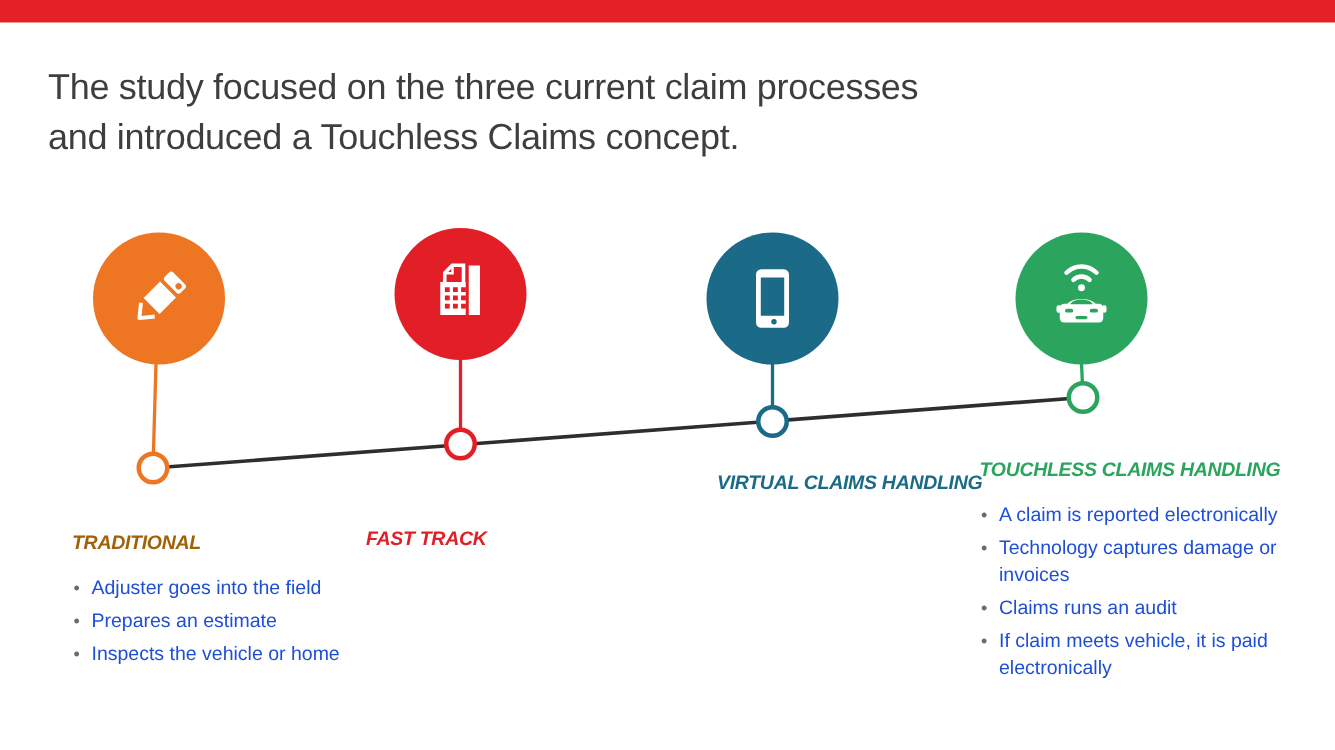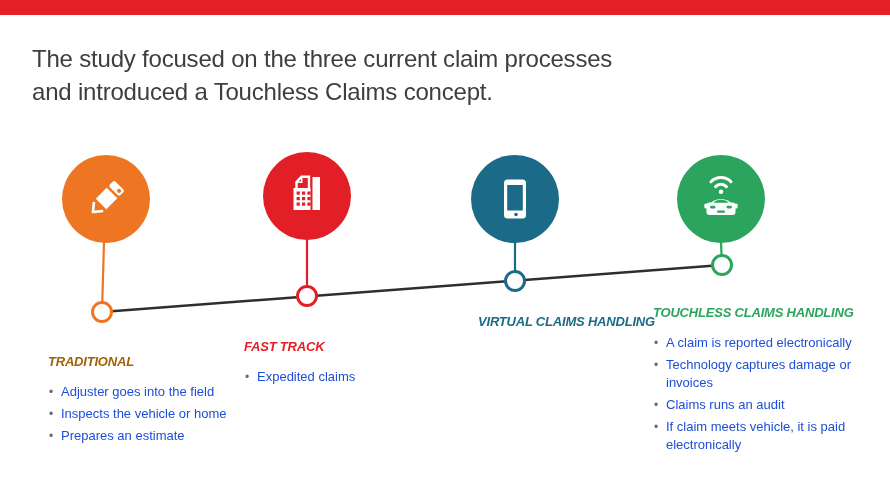--- a/index.html
+++ b/index.html
@@ -111,29 +111,28 @@
       <rect x="13" y="30.8" width="5.5" height="2.6" rx="1.3" fill="#2BA55D"></rect>
       <rect x="29.5" y="30.8" width="5.5" height="2.6" rx="1.3" fill="#2BA55D"></rect>
       <rect x="20" y="35.6" width="8" height="2.2" rx="1.1" fill="#2BA55D"></rect>
     </svg>
   </div>
 
   <div class="section" style="left:48px;top:351px;width:190px;">
     <h3 class="t-orange">TRADITIONAL</h3>
     <ul>
       <li>Adjuster goes into the field</li>
+      <li>Prepares an estimate</li>
       <li>Inspects the vehicle or home</li>
-      <li>Prepares an estimate</li>
     </ul>
   </div>
 
-  <div class="section" style="left:244px;top:336px;width:170px;">
+  <div class="section" style="left:244px;top:348px;width:170px;">
     <h3 class="t-red">FAST TRACK</h3>
     <ul>
-      <li>Expedited claims</li>
     </ul>
   </div>
 
   <div class="section" style="left:431px;top:311px;width:186px;margin-left:47px;">
     <h3 class="t-teal">VIRTUAL CLAIMS HANDLING</h3>
   </div>
 
   <div class="section" style="left:653px;top:302px;width:224px;">
     <h3 class="t-green">TOUCHLESS CLAIMS HANDLING</h3>
     <ul>

